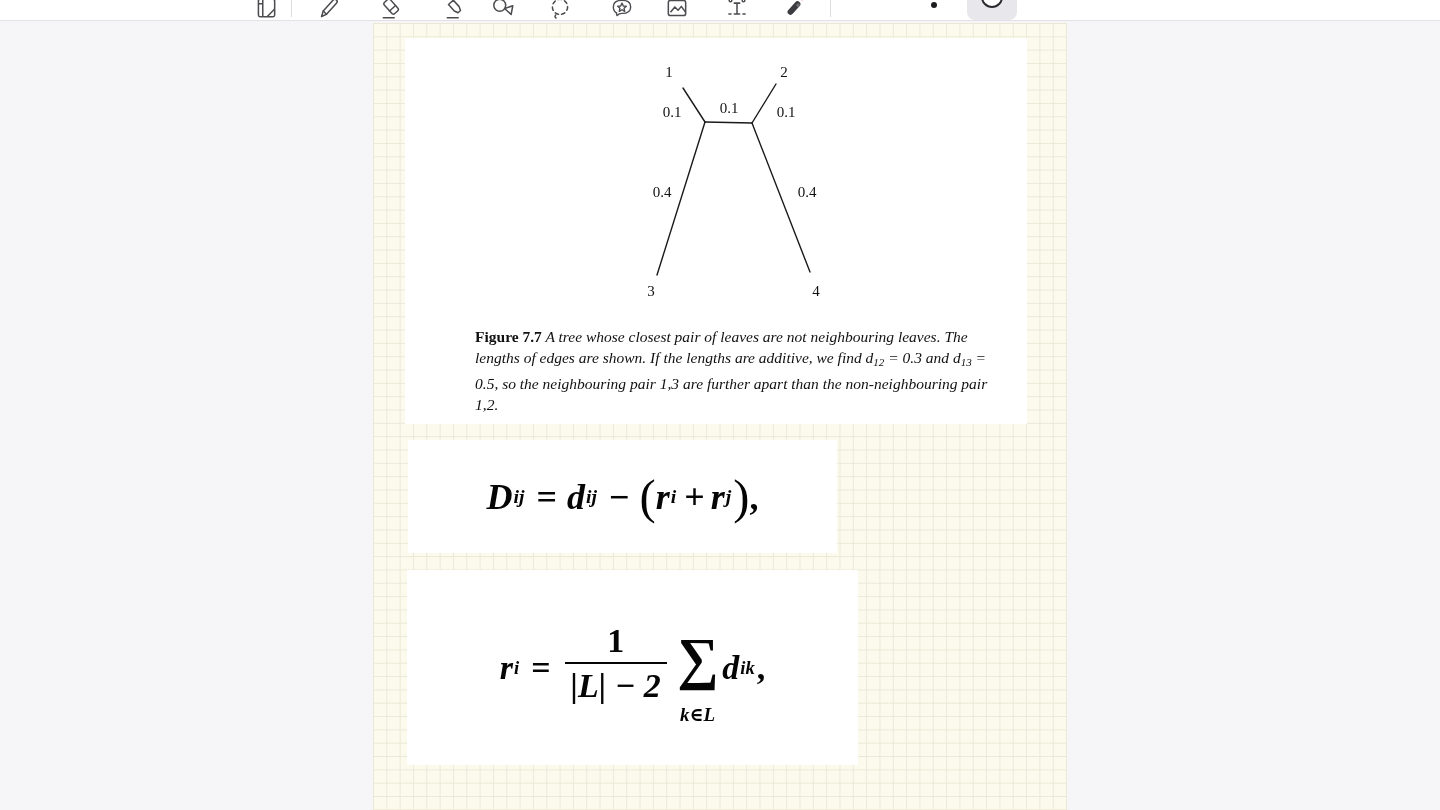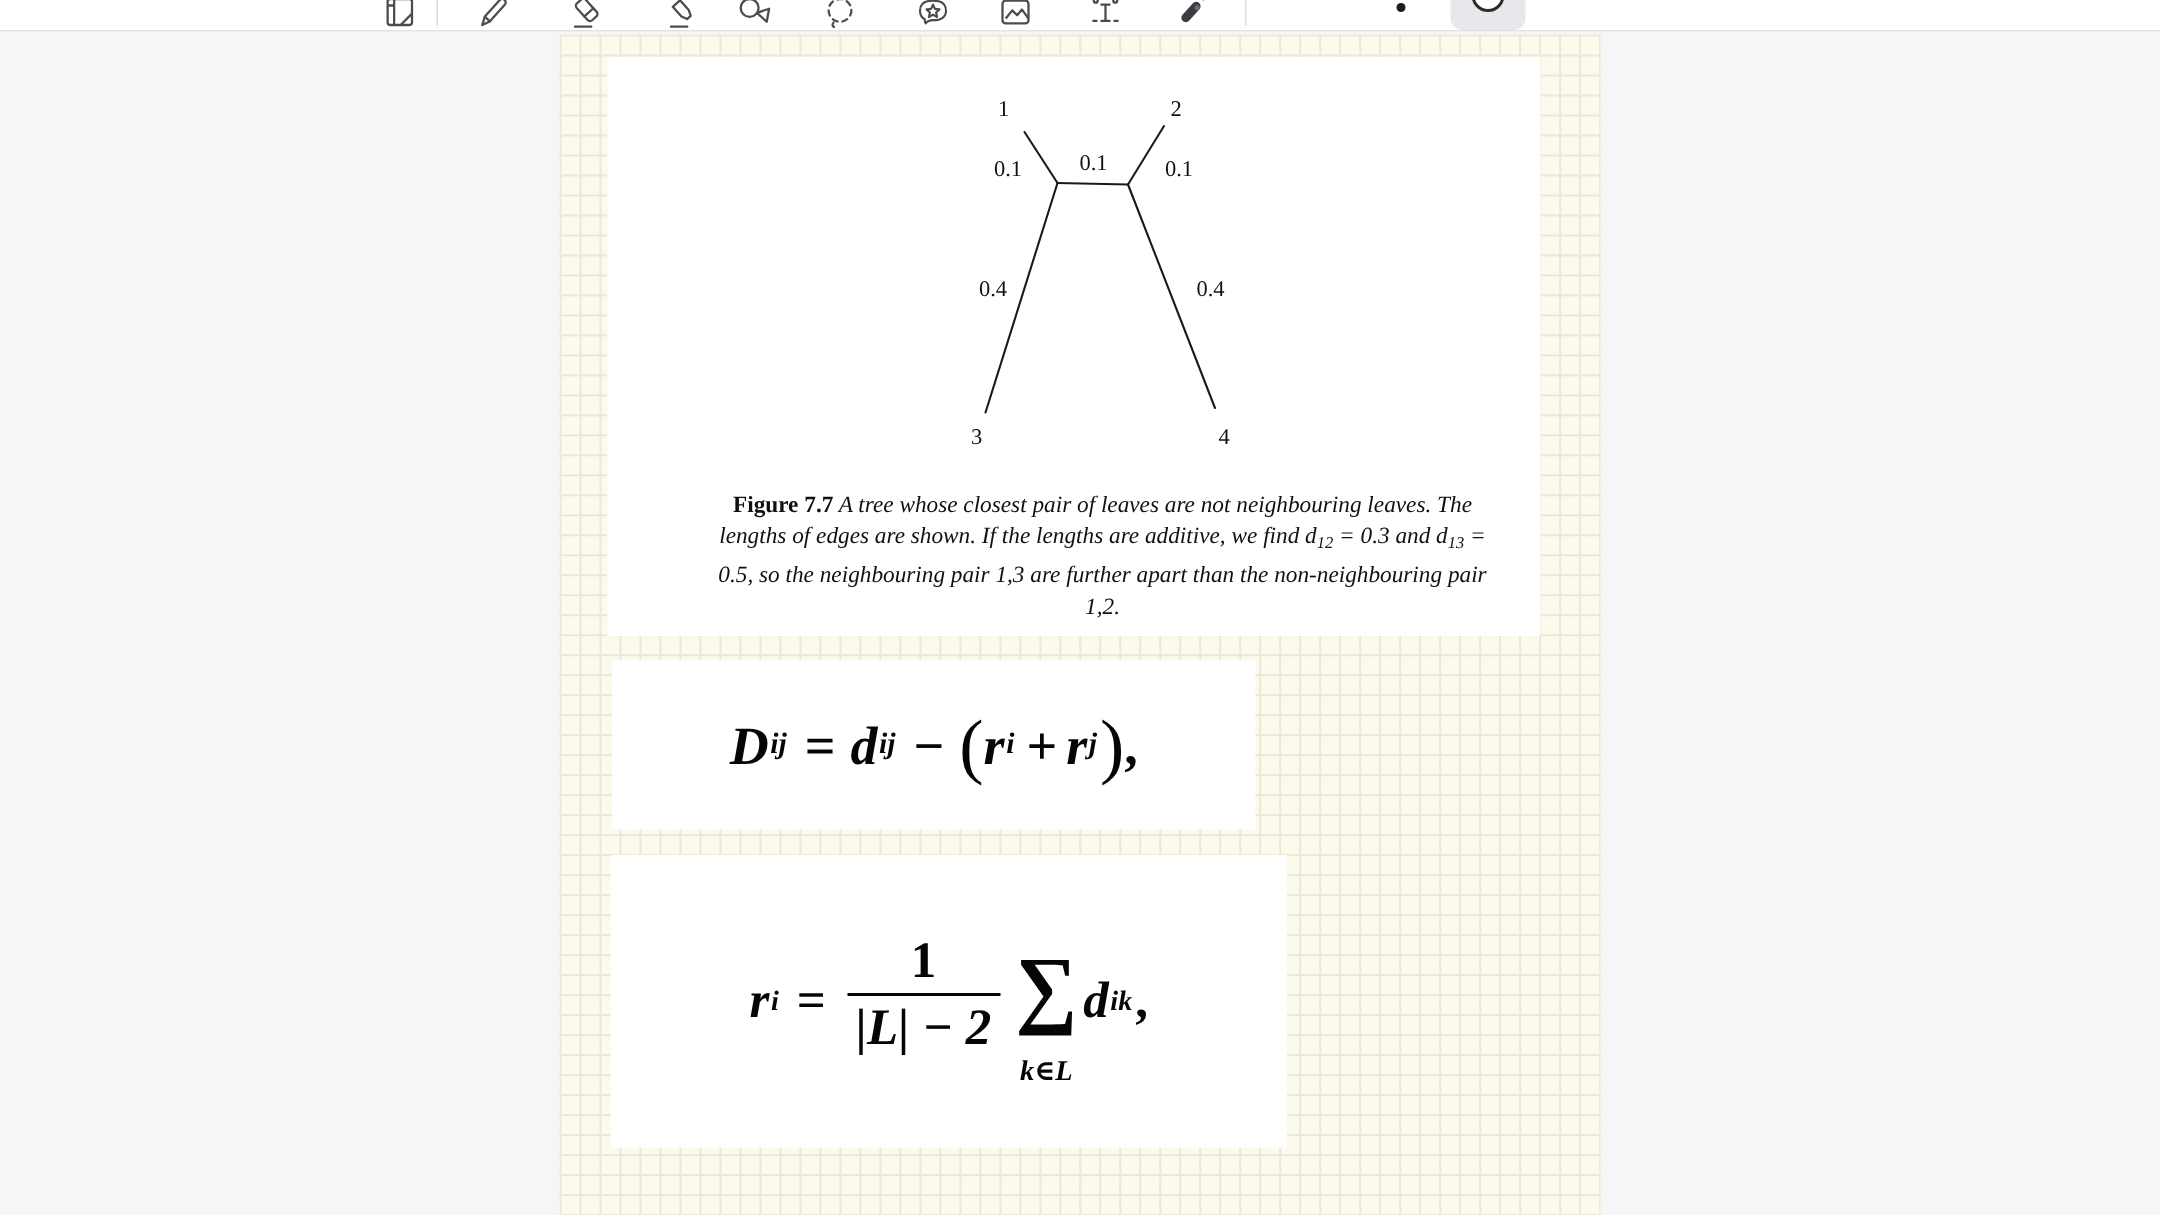--- a/index.html
+++ b/index.html
@@ -45,21 +45,21 @@
   .eq1-box { left: 35px; top: 417px; width: 429px; height: 113px; }
   .eq2-box { left: 34px; top: 547px; width: 451px; height: 195px; }
 
   
   .tree-svg { position: absolute; left: 0; top: 0; }
   .tree-svg line { stroke: #1a1a1a; stroke-width: 1.4; stroke-linecap: round; }
   .tree-svg text { font-family: "Liberation Serif", "DejaVu Serif", serif; font-size: 15px; fill: #111; }
 
   .caption {
     position: absolute; left: 70px; top: 288px; width: 520px;
-    font-size: 15.5px; line-height: 21px; color: #101010; font-style: italic; text-align: center;
+    font-size: 15.5px; line-height: 21px; color: #101010; font-style: italic;
   }
   .caption .cap-label { font-style: normal; font-weight: bold; }
   .caption sub { font-size: 11px; font-style: italic; vertical-align: -3px; }
 
   
   .eq {
     color: #050505; font-weight: bold; font-style: italic;
     display: flex; align-items: center; justify-content: center; height: 100%;
   }
   .eq .up { font-style: normal; }

